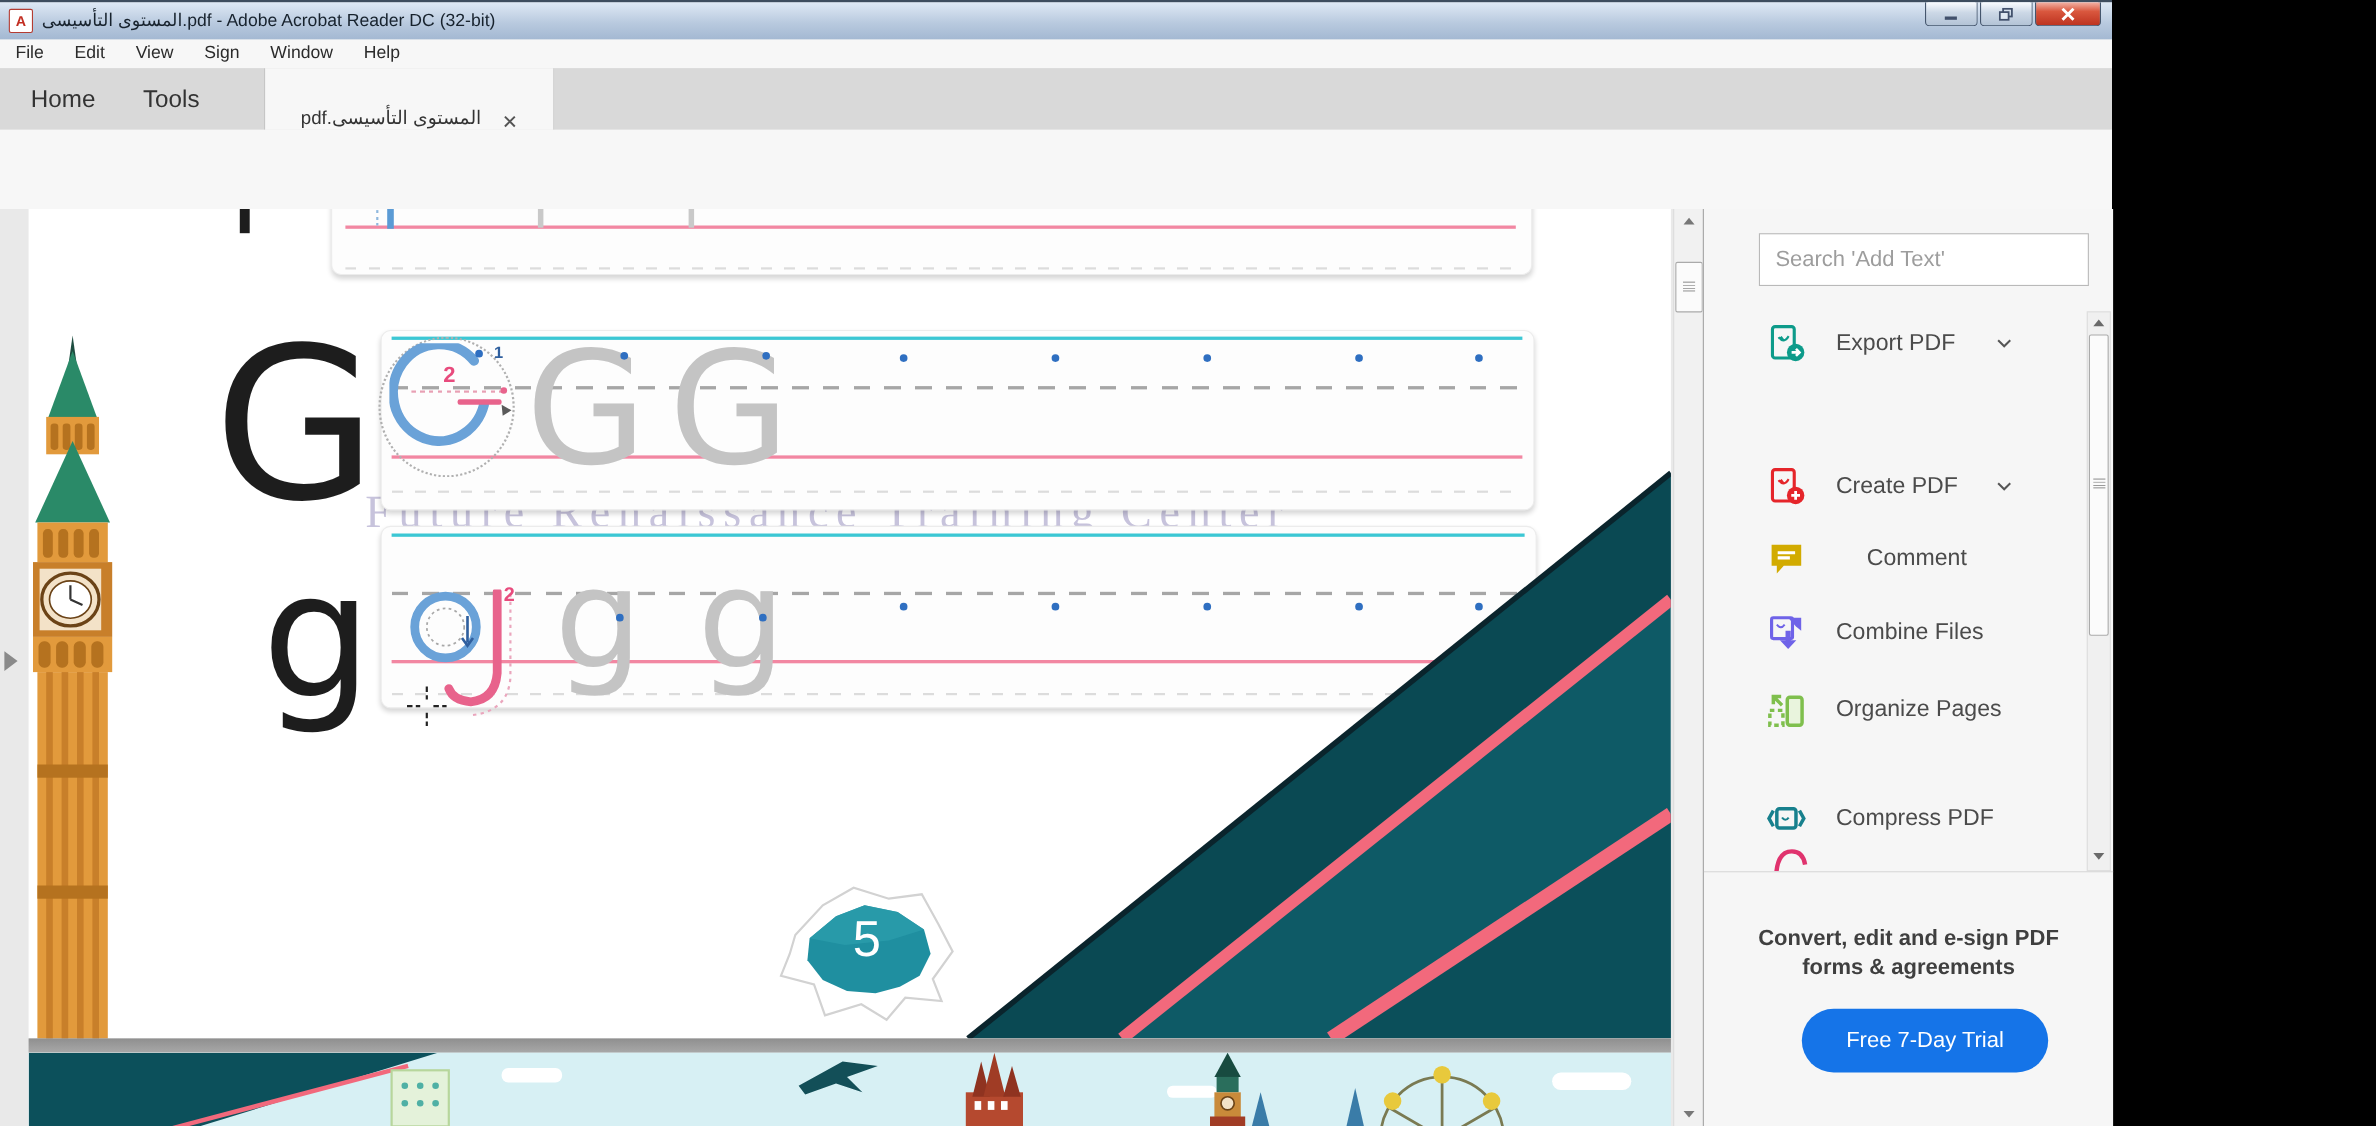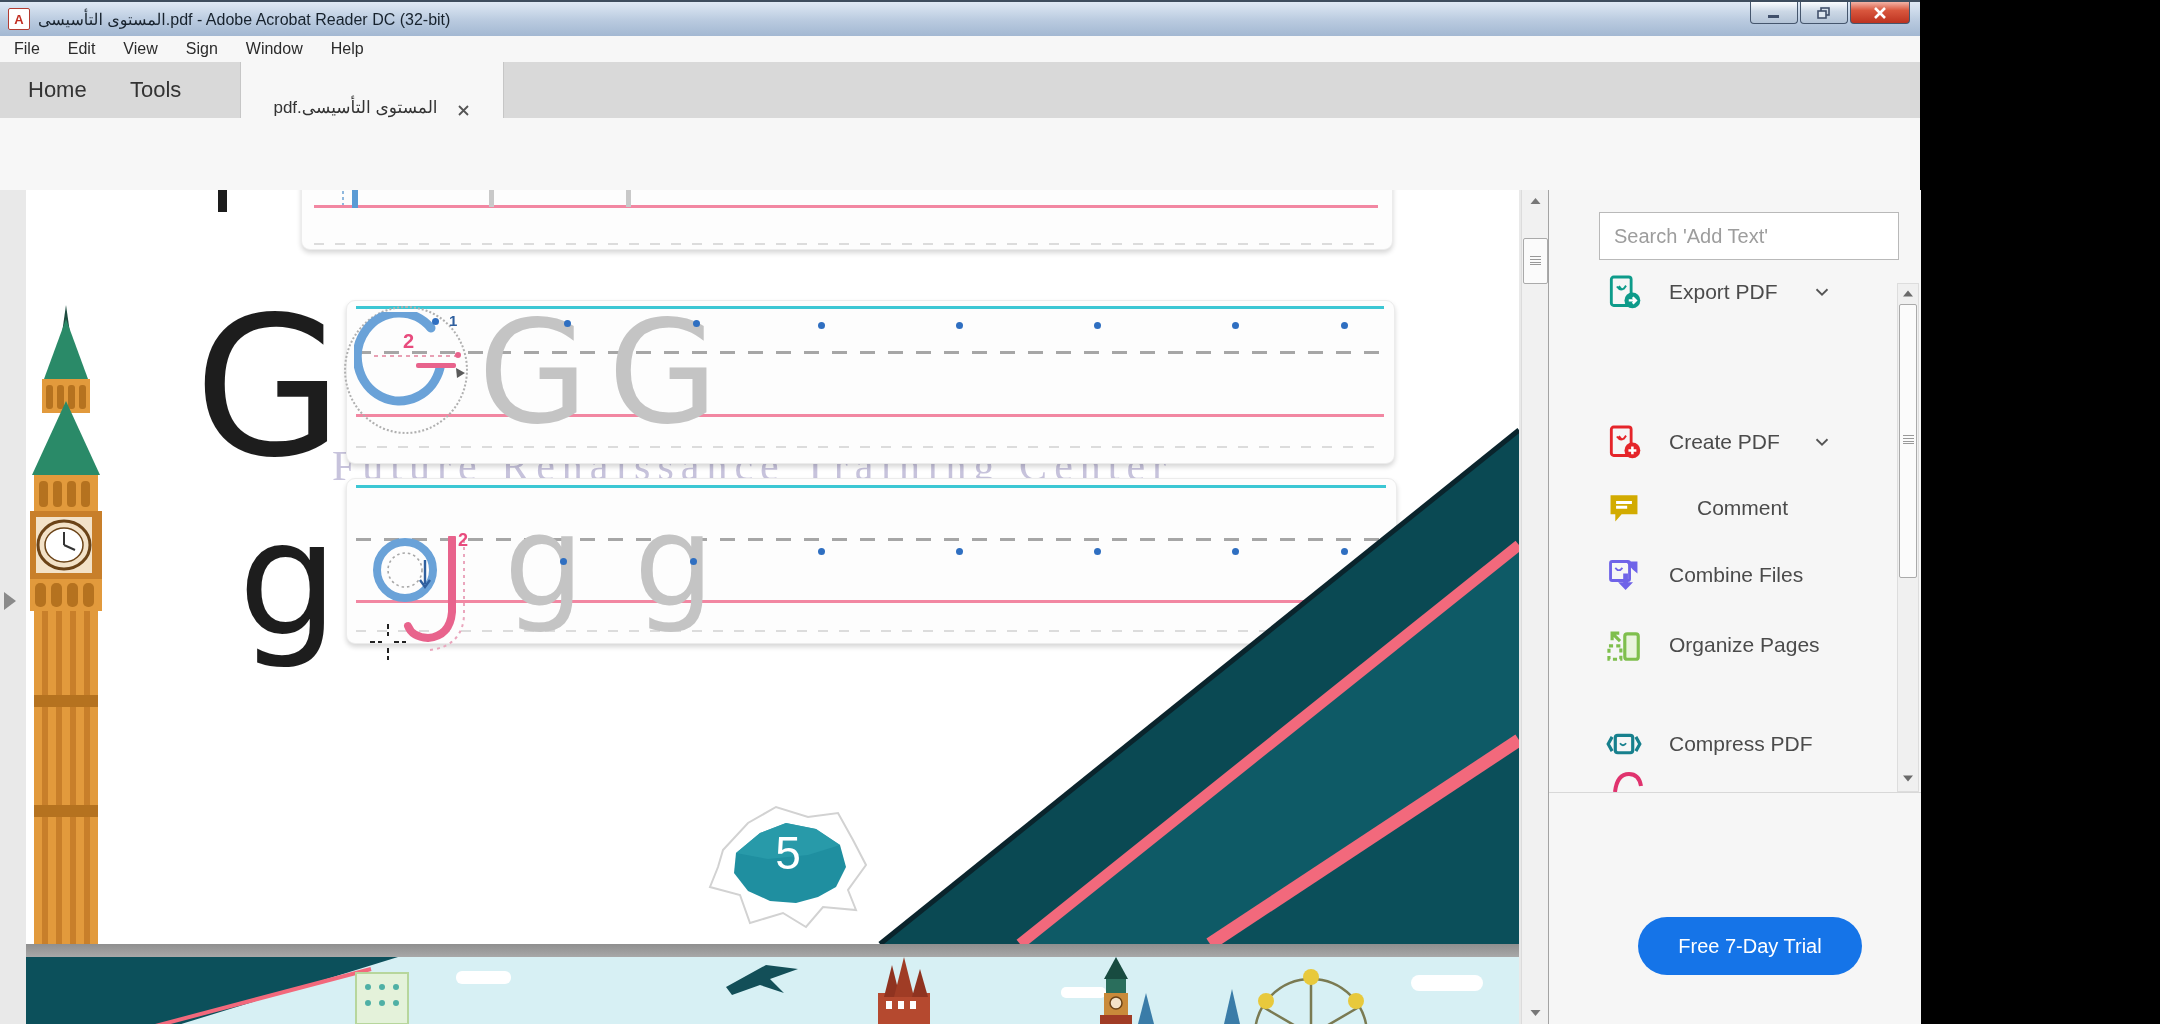--- a/index.html
+++ b/index.html
@@ -501,21 +501,21 @@
           </svg>
     </div>
 
     <div class="panearrow" style="left:4px;top:402px;"></div>
 
   </div>
 
   <div class="rpanel">
     <input class="searchbox" placeholder="Search 'Add Text'" style="">
 
-    <div class="ptool" style="top:80px;align-items:center;">
+    <div class="ptool" style="top:100px;align-items:center;">
       <svg width="38" height="38" viewBox="0 0 24 24">
         <rect x="4" y="2.5" width="12.5" height="18" rx="1.5" fill="none" stroke="#0d9b8a" stroke-width="1.8"></rect>
         <path d="M7.5 8.5 q2.7 3.8 5.5 0 M8.8 8.2 l1.5 2 M11.8 10 l1.5-2" stroke="#0d9b8a" stroke-width="1.2" fill="none"></path>
         <circle cx="17.3" cy="17.3" r="5" fill="#0d9b8a"></circle>
             <path d="M15 17.3h4 M17.5 15.3l2 2-2 2" stroke="#fff" stroke-width="1.5" fill="none"></path>
           </svg>
       <span class="lbl">Export PDF</span>
       <svg class="chev" width="22" height="22" viewBox="0 0 24 24">
         <path d="M6 9l6 6 6-6" fill="none" stroke="#555" stroke-width="2"></path>
           </svg>
@@ -581,17 +581,21 @@
           </svg>
       <div class="thumb" style="left:1px;top:20px;width:16px;height:272px;">
         <div class="grip" style="margin-top:130px;"></div>
       </div>
       <svg class="abs" style="left:4px;top:490px;" width="12" height="9">
             <path d="M1 1.5 L6 7.5 L11 1.5 Z" fill="#6a6a6a"></path>
           </svg>
     </div>
 
     <div class="promo-sep"></div>
+    <div class="promo-text">
+      <div>Convert, edit and e-sign PDF</div>
+      <div>forms &amp; agreements</div>
+    </div>
     <button class="trialbtn">Free 7-Day Trial</button>
   </div>
 
 </div>
 </div>
 
 </body></html>

